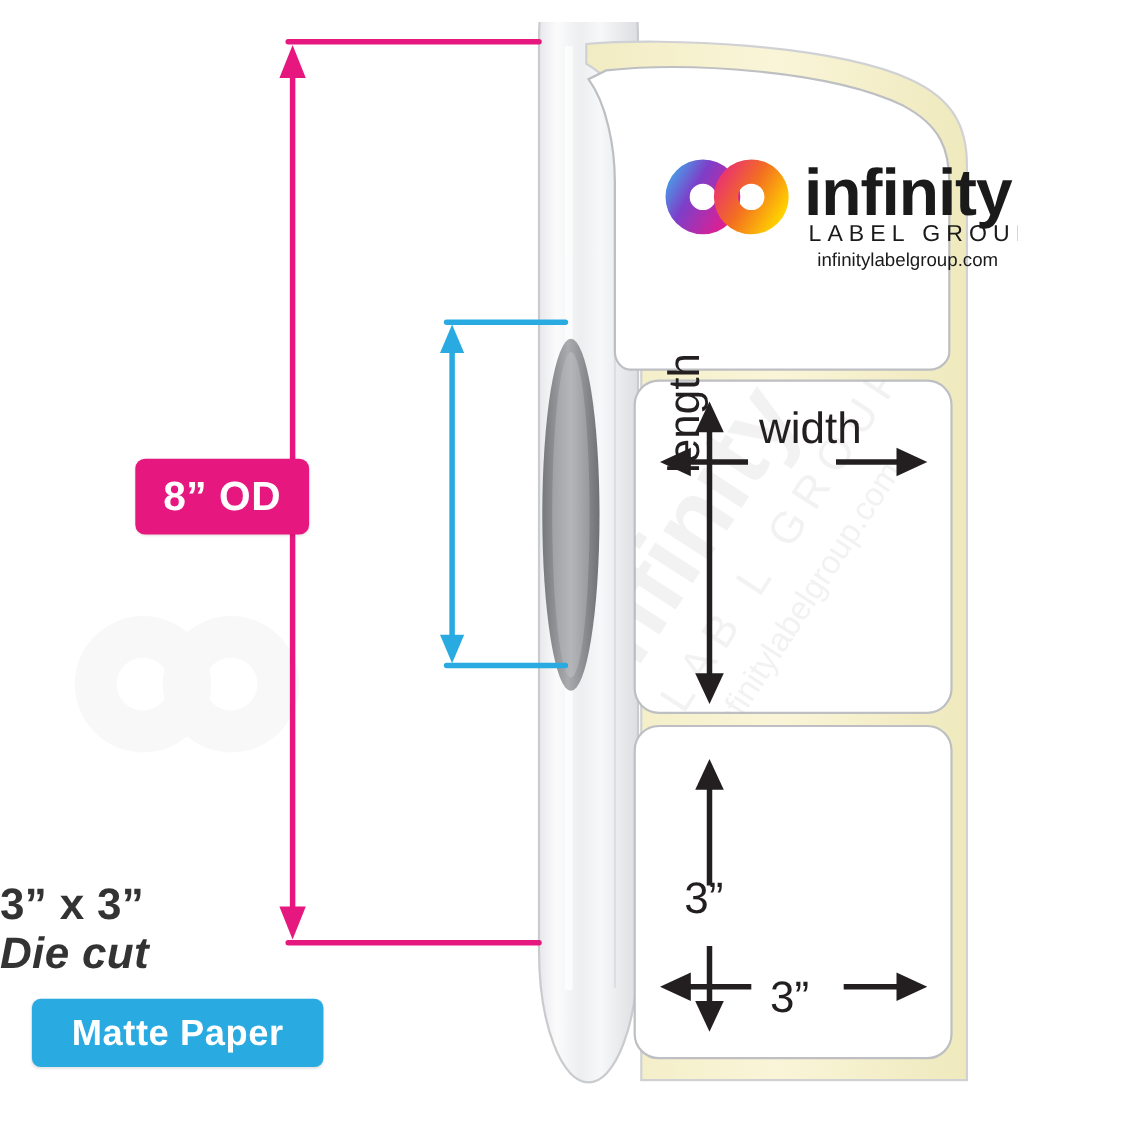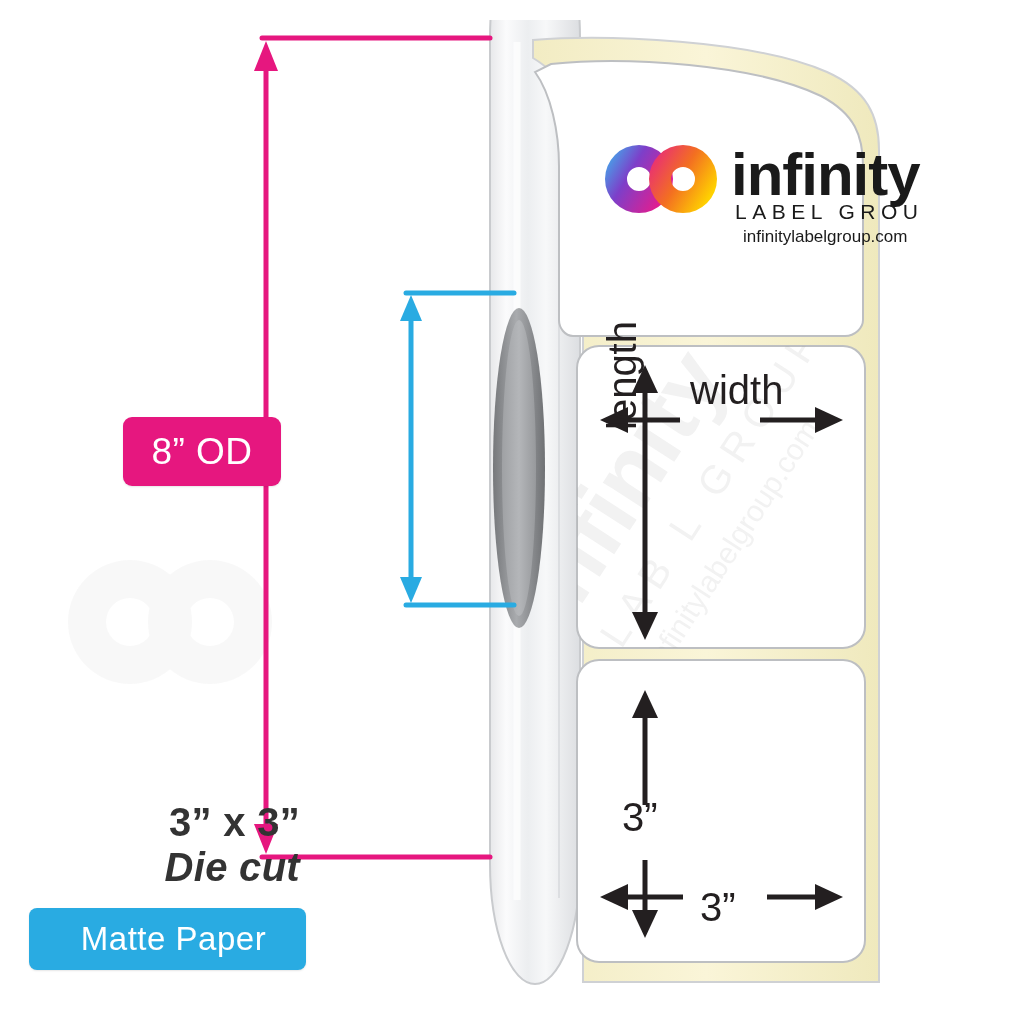--- a/index.html
+++ b/index.html
@@ -21,47 +21,46 @@
   }
 
   
   #roll-wrap{left:455px;top:20px;width:470px;height:980px;}
 
   
   .badge{
     display:flex;align-items:center;justify-content:center;
     border-radius:9px;
     color:#ffffff;
-    font-weight:normal;
+    font-weight:bold;
     letter-spacing:.5px;
     box-shadow:0 1px 2px rgba(0,0,0,.10);
     white-space:nowrap;
   }
   #badge-od{
     left:123px;top:417px;width:158px;height:69px;
     background:#e6177f;
     font-size:37px;
   }
   #badge-core{
     left:298px;top:419px;width:193px;height:66px;
     background:#29abe2;
     font-size:35px;
   }
   #badge-material{
     left:29px;top:908px;width:265px;height:62px;
     background:#29abe2;
     font-size:33px;
     border-radius:8px;
-    padding-left:12px;
   }
 
   
   #caption-size{
     left:0px;top:800px;width:300px;
-    text-align:right;
+    text-align:left;
     color:#333333;
     font-size:40px;
     font-weight:bold;
     line-height:1.13;
     letter-spacing:.3px;
   }
   #caption-size .line2{display:block;font-style:italic;}
 
   
   .dim-text{

